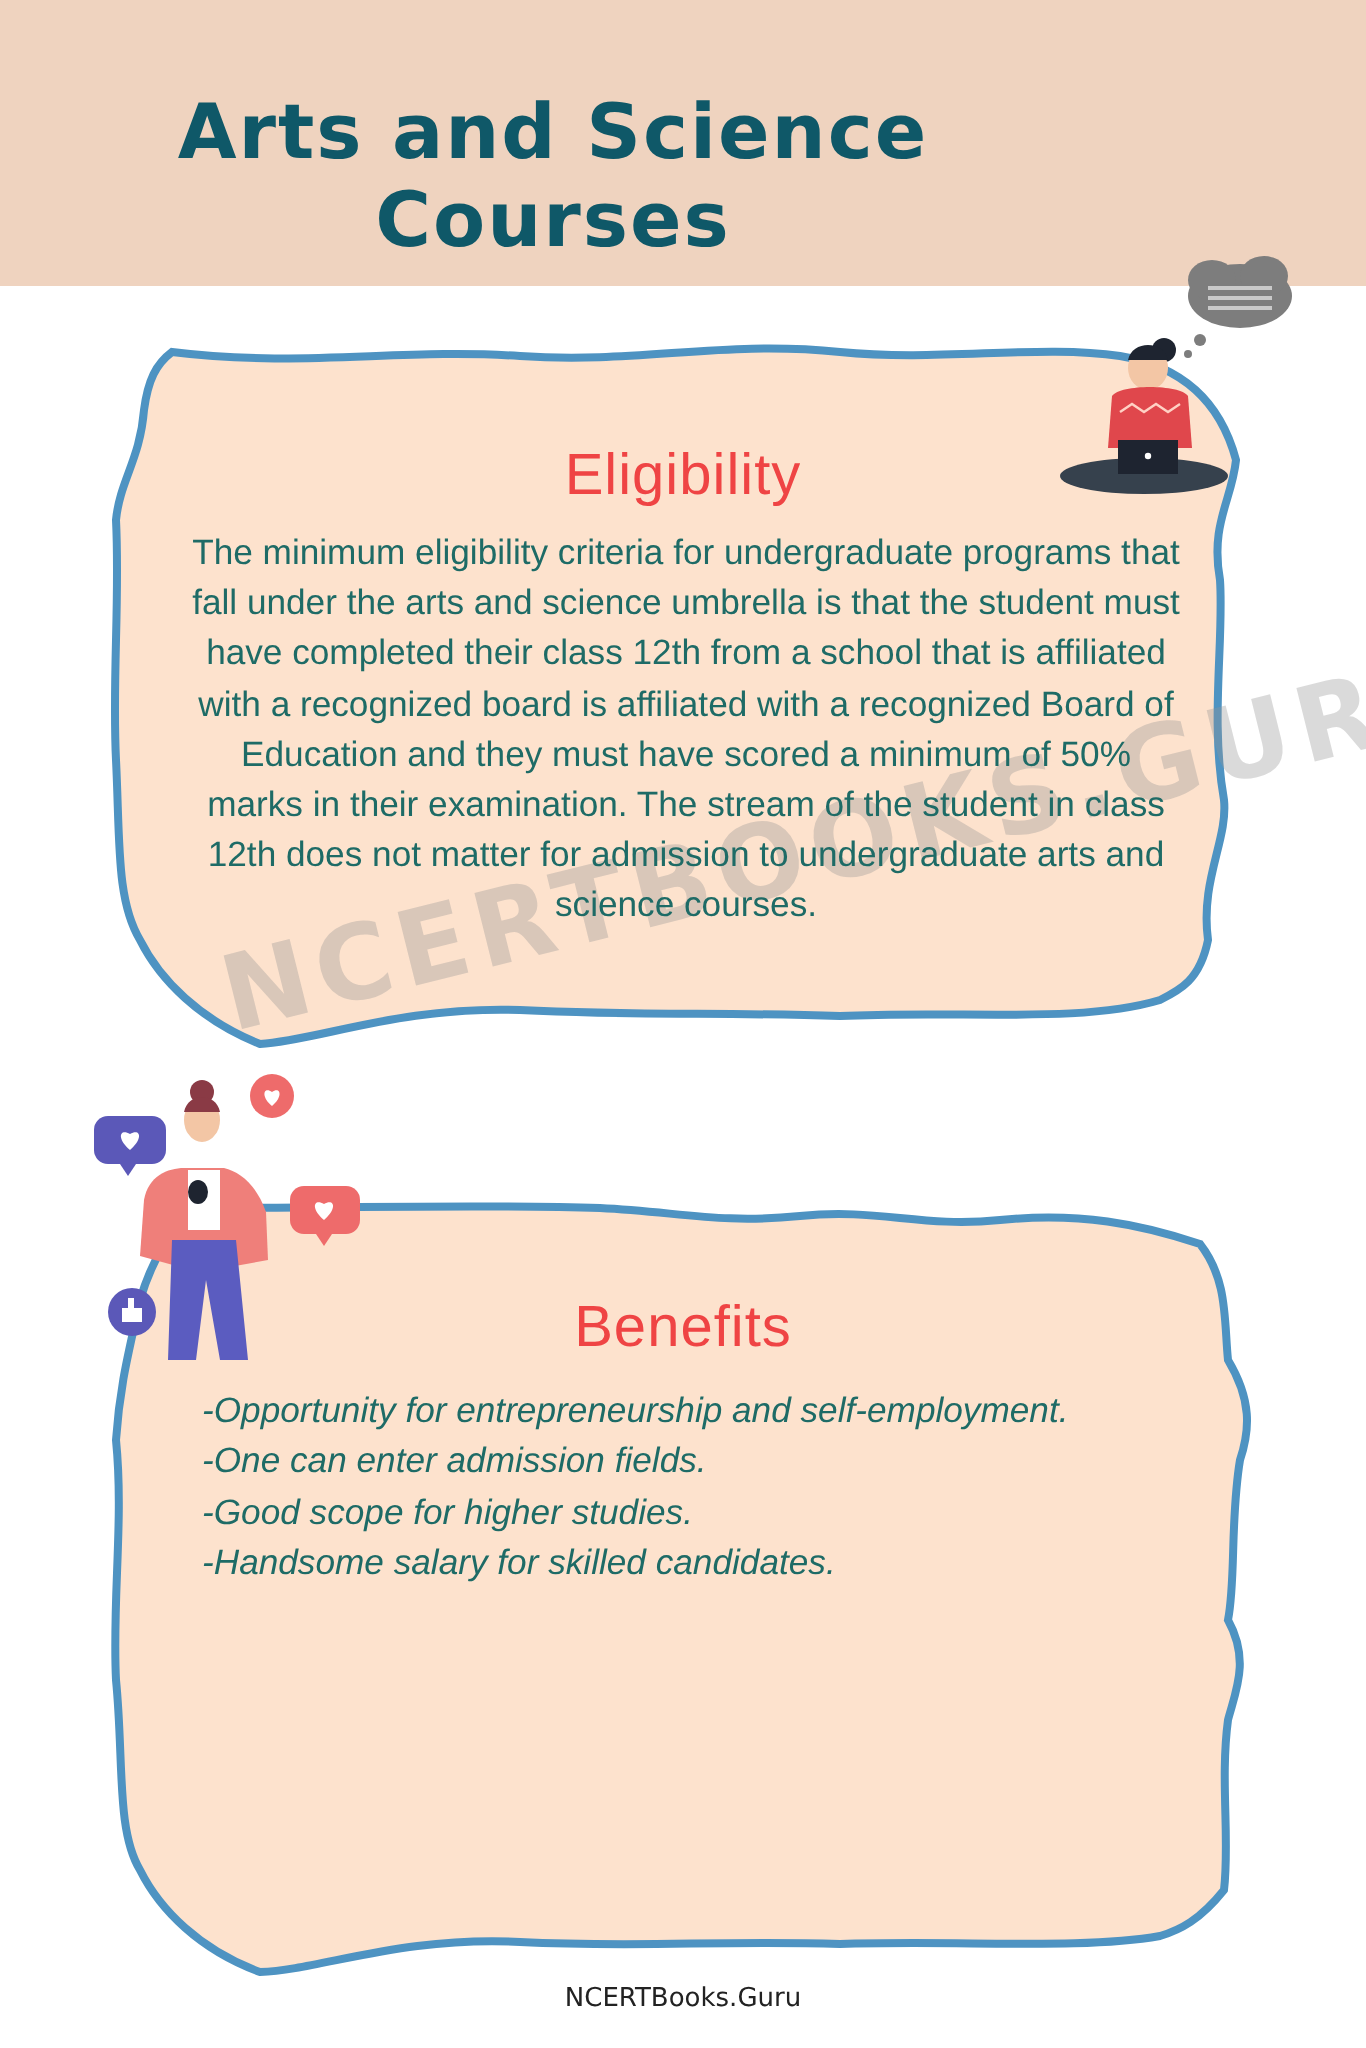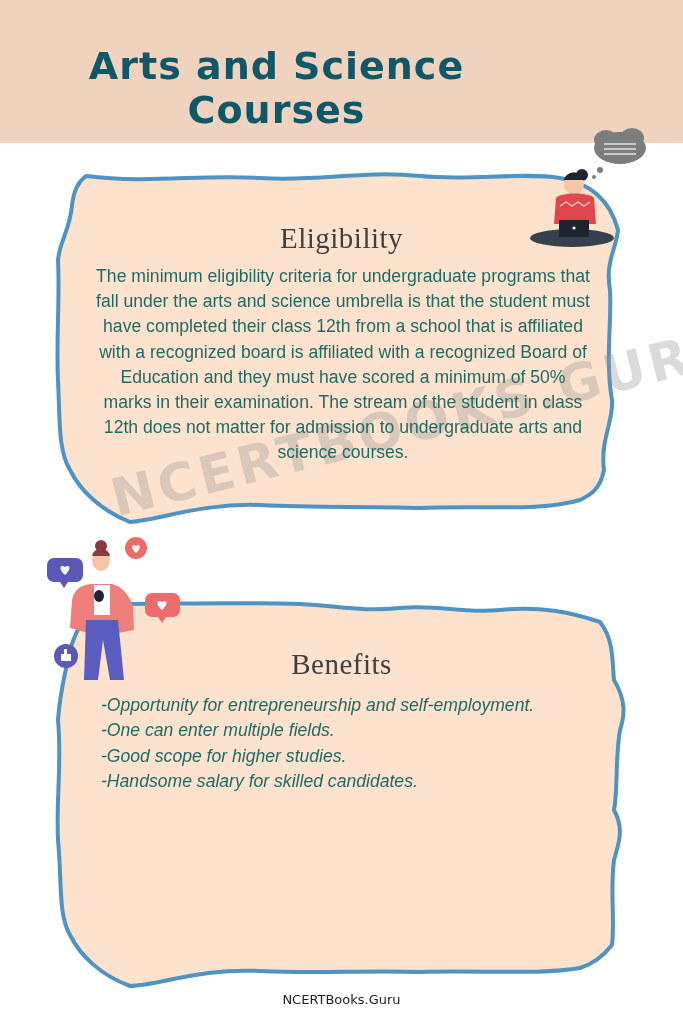--- a/index.html
+++ b/index.html
@@ -13,21 +13,21 @@
     background: #efd3bf;
   }
   .page-title {
     position: absolute; left: 0; top: 44px; width: 553px; text-align: center;
     font-family: "DejaVu Sans", sans-serif; font-weight: bold;
     font-size: 38px; letter-spacing: 1px; color: #0f5868;
   }
   svg.layer { position: absolute; left: 0; top: 0; }
   .card-title {
     position: absolute; width: 683px; text-align: center;
-    font-family: Liberation Serif, serif; font-size: 29px; color: #404040;
+    font-family: Liberation Sans, sans-serif; font-size: 29px; color: #ef4444;
     letter-spacing: 0.5px;
   }
   .elig-body {
     position: absolute; left: 96px; top: 264px; width: 494px;
     text-align: center; font-size: 17.6px; line-height: 25.2px; color: #1e6b66;
   }
   .benefits-list {
     position: absolute; left: 101px; top: 693px; width: 520px;
     margin: 0; padding: 0; list-style: none;
     font-size: 17.6px; line-height: 25.3px; color: #1e6b66;
@@ -108,18 +108,18 @@
   <ellipse cx="99" cy="596" rx="5" ry="6" fill="#1e2430"></ellipse>
   <path d="M86 620 L118 620 L124 680 L110 680 L103 640 L98 680 L84 680 Z" fill="#5b5cc0"></path>
 </svg>
 
 <div class="card-title" style="top:222px;">Eligibility</div>
 <div class="elig-body">The minimum eligibility criteria for undergraduate programs that fall under the arts and science umbrella is that the student must have completed their class 12th from a school that is affiliated with a recognized board is affiliated with a recognized Board of Education and they must have scored a minimum of 50% marks in their examination. The stream of the student in class 12th does not matter for admission to undergraduate arts and science courses.</div>
 
 <div class="card-title" style="top:648px;text-align:center;">Benefits</div>
 <ul class="benefits-list">
   <li>-Opportunity for entrepreneurship and self-employment.</li>
-  <li>-One can enter multiple fields.</li>
+  <li>-One can enter admission fields.</li>
   <li>-Good scope for higher studies.</li>
   <li>-Handsome salary for skilled candidates.</li>
 </ul>
 
 <div class="footer-brand">NCERTBooks.Guru</div>
 
 </body></html>

